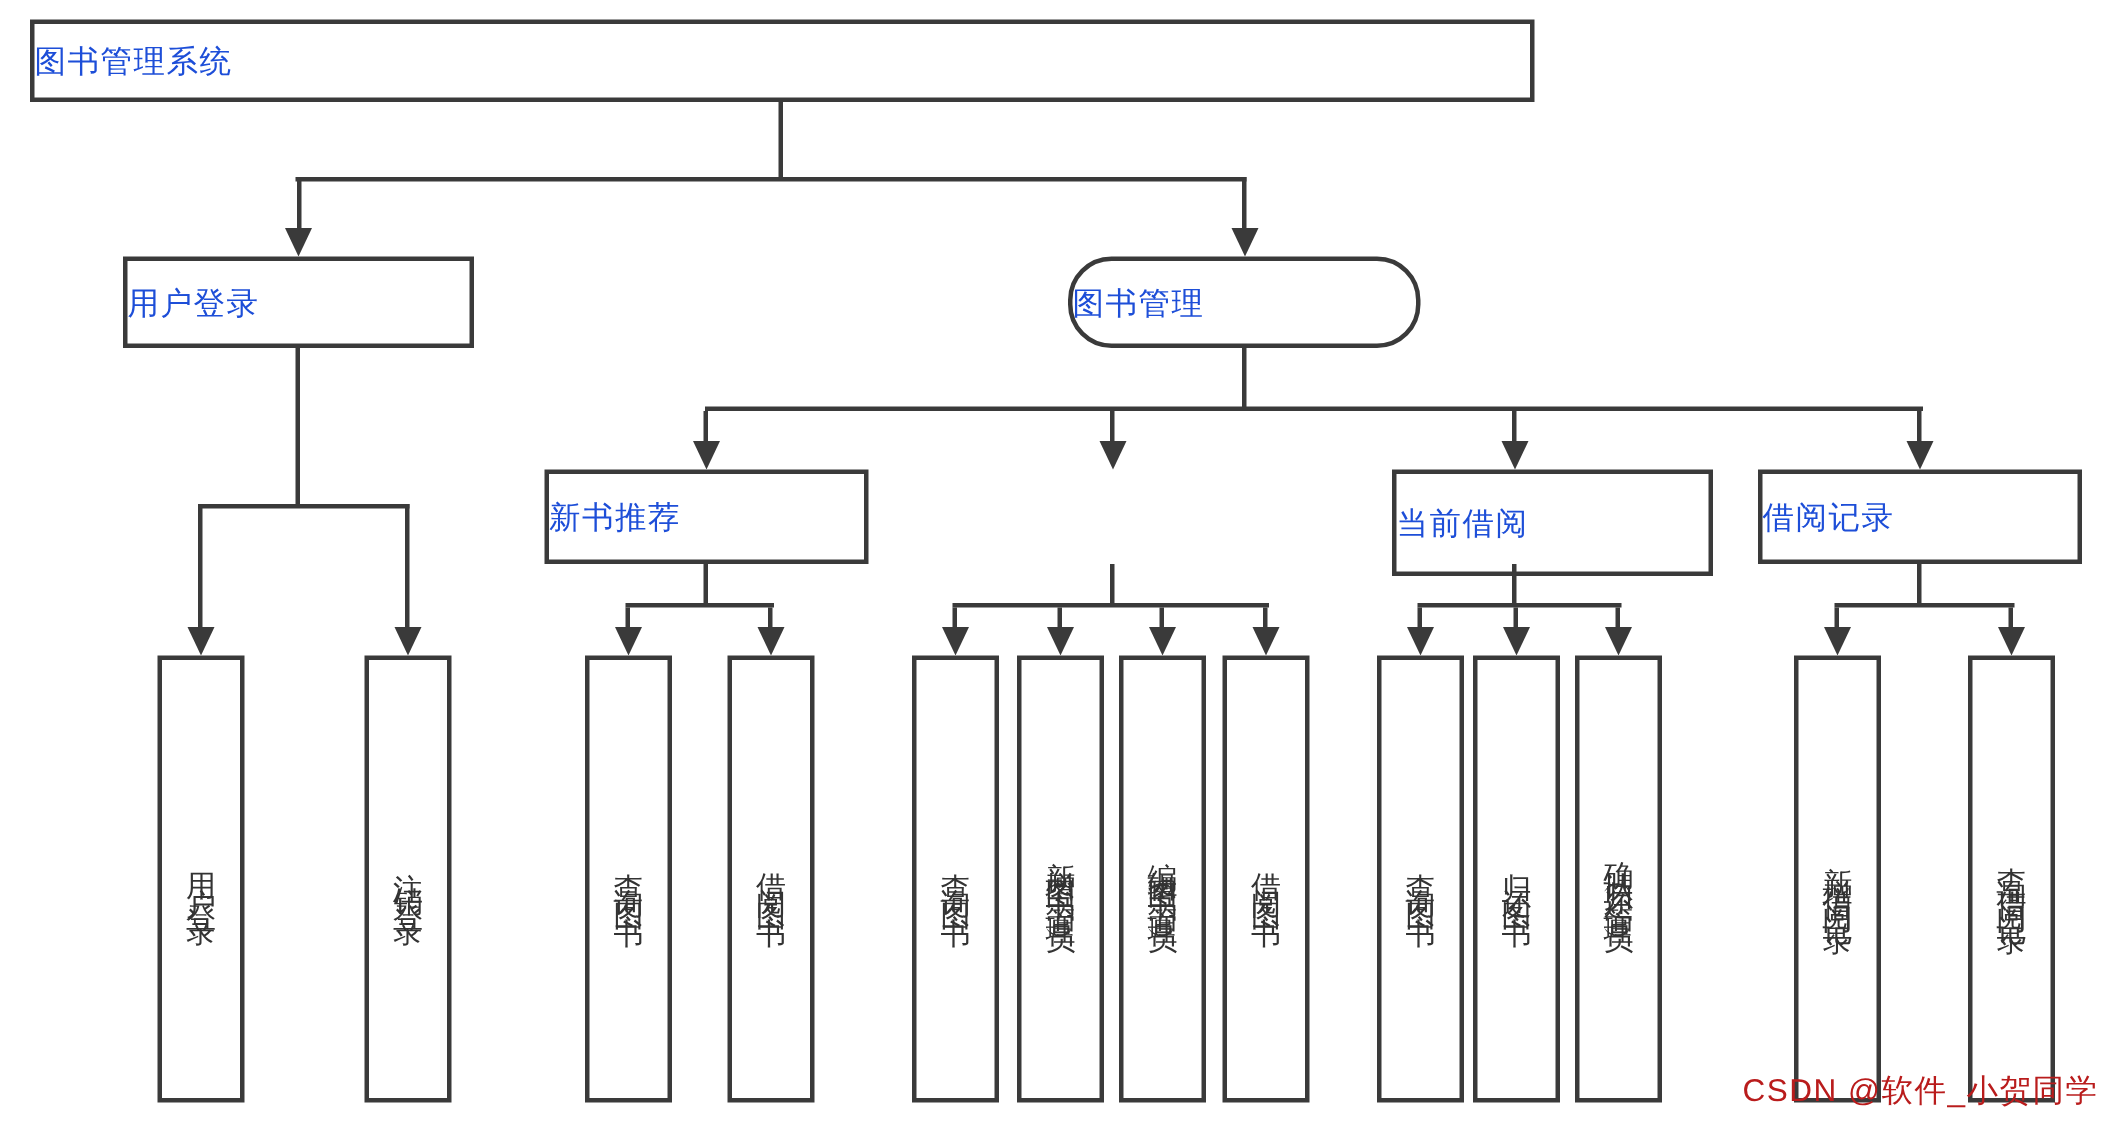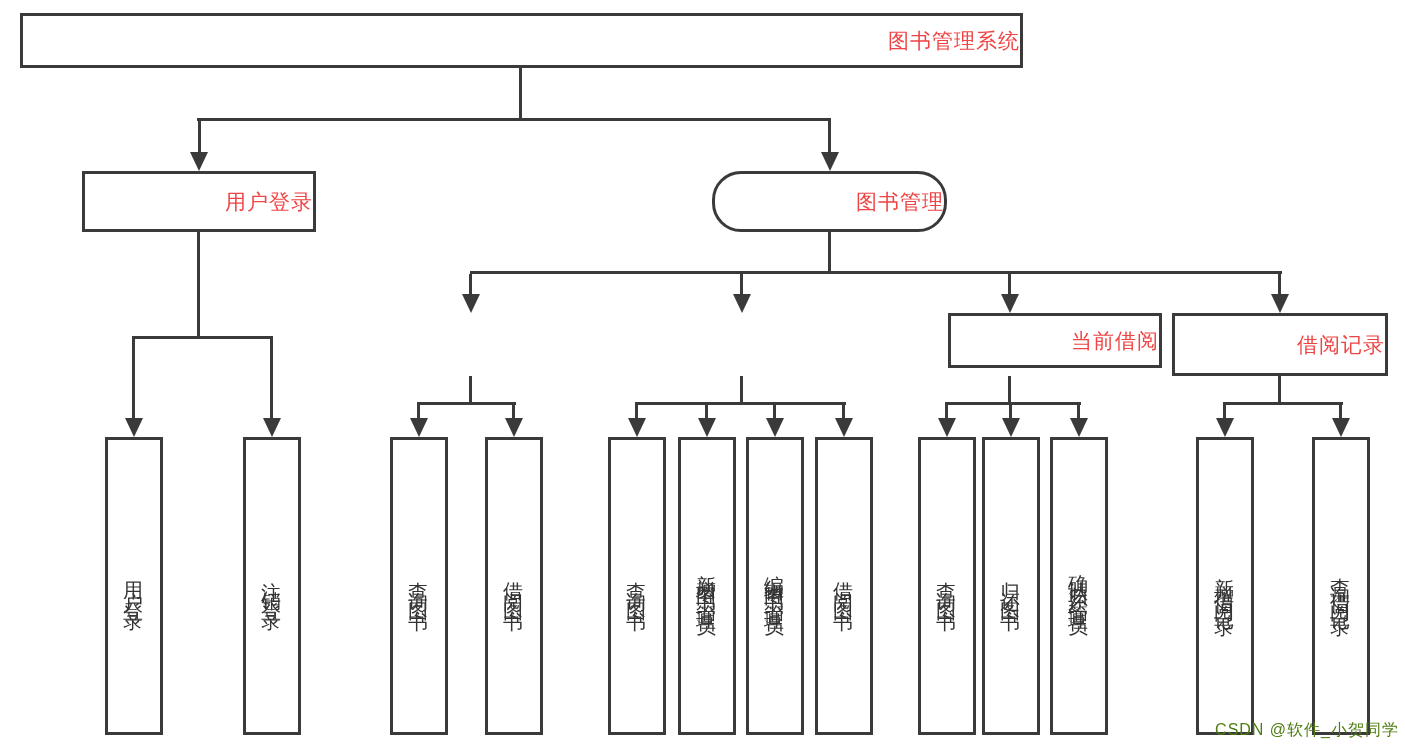--- a/index.html
+++ b/index.html
@@ -8,22 +8,22 @@
     width:1405px;height:747px;
     background:#ffffff;
     font-family:"Liberation Sans","DejaVu Sans",sans-serif;
     overflow:hidden;
   }
   .box{
     position:absolute;
     box-sizing:border-box;
     border:3px solid #3a3a3a;
     background:#ffffff;
-    display:flex;align-items:center;justify-content:flex-end;
-    font-size:21px;color:#ef4444;
+    display:flex;align-items:center;justify-content:flex-start;
+    font-size:21px;color:#1d4ed8;
     letter-spacing:1px;
   }
   .vbox{
     position:absolute;
     box-sizing:border-box;
     border:3px solid #3a3a3a;
     background:#ffffff;
     display:flex;align-items:center;justify-content:center;
     writing-mode:vertical-rl;
     font-size:20px;color:#333333;
@@ -34,21 +34,21 @@
   .hline{position:absolute;height:3px;background:#3a3a3a;}
   .arrow{
     position:absolute;width:0;height:0;
     border-left:9px solid transparent;
     border-right:9px solid transparent;
     border-top:19px solid #3a3a3a;
   }
   .watermark{
     position:absolute;
     right:6px;bottom:6px;
-    font-size:16px;color:#4d7c0f;
+    font-size:21px;color:#b91c1c;
     letter-spacing:1px;
     z-index:5;
   }
 </style>
 </head>
 <body>
 
 <div id="canvas">
 
   <div class="box" style="left:20px;top:13px;width:1003px;height:55px;">
@@ -80,21 +80,24 @@
   <div class="hline" style="left:470px;top:271px;width:812px;"></div>
   <div class="vline" style="left:469px;top:274px;height:21px;"></div>
   <div class="arrow" style="left:462px;top:294px;"></div>
   <div class="vline" style="left:740px;top:274px;height:21px;"></div>
   <div class="arrow" style="left:733px;top:294px;"></div>
   <div class="vline" style="left:1008px;top:274px;height:21px;"></div>
   <div class="arrow" style="left:1001px;top:294px;"></div>
   <div class="vline" style="left:1278px;top:274px;height:21px;"></div>
   <div class="arrow" style="left:1271px;top:294px;"></div>
 
-  <div class="box" style="left:948px;top:313px;width:214px;height:55px;">
+  <div class="box" style="left:363px;top:313px;width:216px;height:63px;">
+    <span>新书推荐</span>
+  </div>
+  <div class="box" style="left:928px;top:313px;width:214px;height:71px;">
     <span>当前借阅</span>
   </div>
   <div class="box" style="left:1172px;top:313px;width:216px;height:63px;">
     <span>借阅记录</span>
   </div>
 
   <div class="vline" style="left:469px;top:376px;height:27px;"></div>
   <div class="hline" style="left:417px;top:402px;width:99px;"></div>
   <div class="vline" style="left:417px;top:405px;height:14px;"></div>
   <div class="arrow" style="left:410px;top:418px;"></div>

